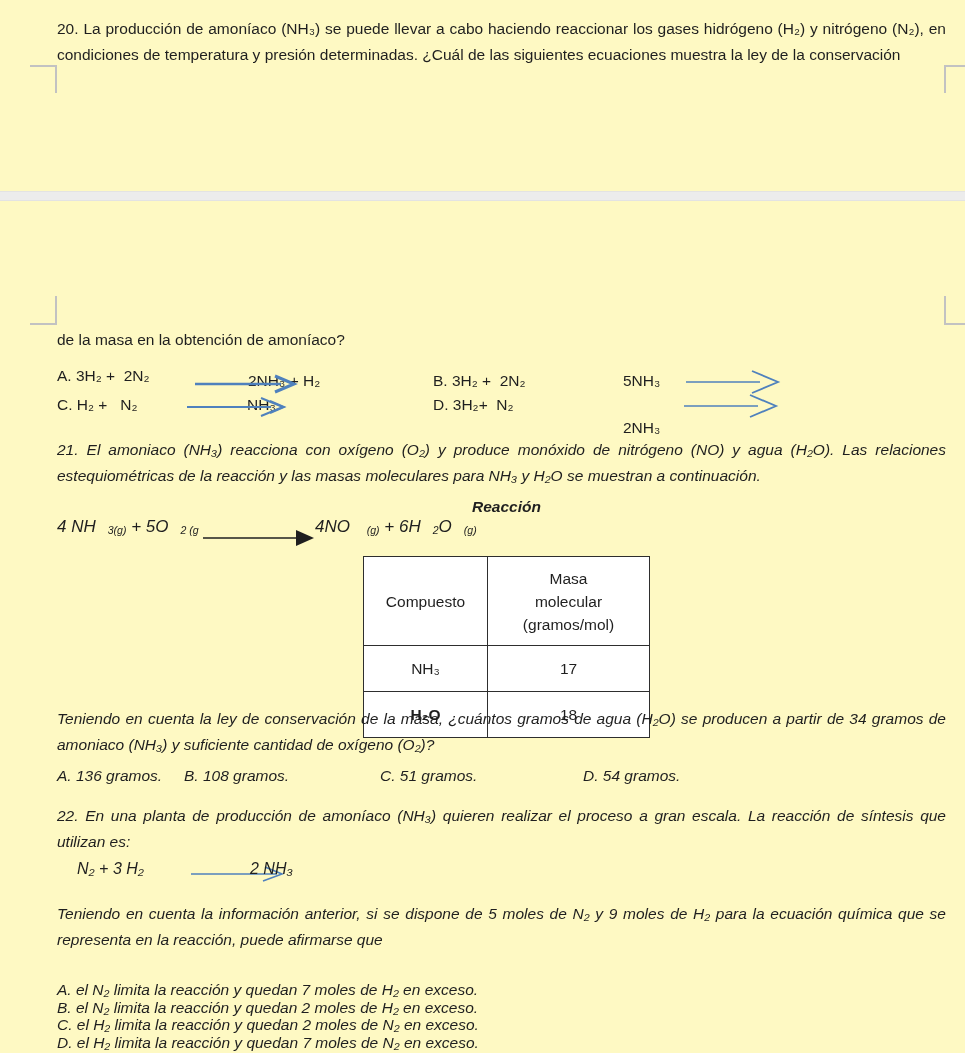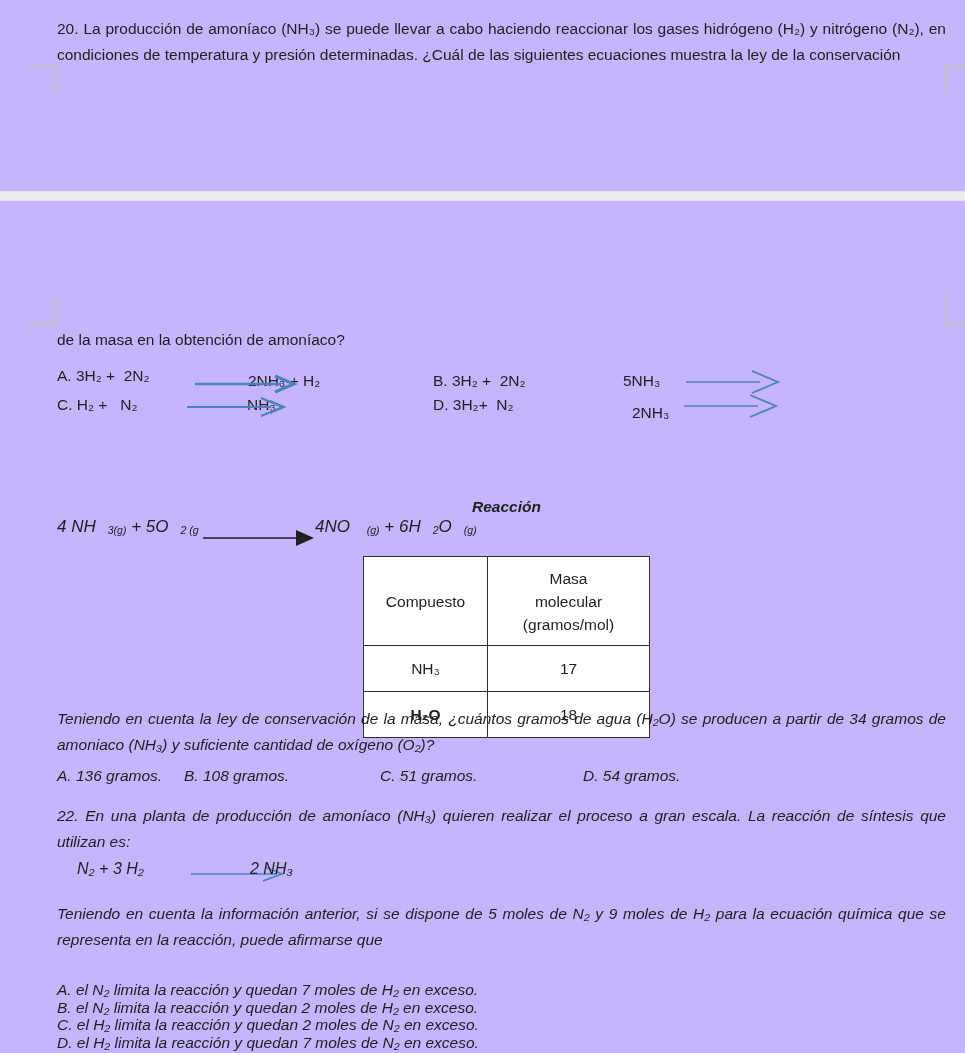--- a/index.html
+++ b/index.html
@@ -5,21 +5,21 @@
   :root{
     --arrow-blue:#4f81bd;
     --arrow-black:#1f1f1f;
     --band:#ececec;
     --mark:#c2c2c2;
     --tborder:#2e2e2e;
     --text:#1f1f1f;
   }
   html,body{margin:0;padding:0;background:#fff;}
   .canvas{
-    position:relative;width:965px;height:1053px;background:#c4b5fd;overflow:hidden;
+    position:relative;width:965px;height:1053px;background:#fef9c3;overflow:hidden;
     font-family:"Liberation Sans","DejaVu Sans",sans-serif;color:var(--text);
   }
   .abs{position:absolute;}
   .par{position:absolute;text-align:justify;font-size:15.5px;line-height:26px;}
   .it{font-style:italic;}
   .pre{white-space:pre;}
   .line15{position:absolute;font-size:15.5px;line-height:20px;}
   .mark{position:absolute;background:var(--mark);}
   .band{position:absolute;left:0;width:965px;background:var(--band);
         border-top:1px solid #e3e3e3;border-bottom:1px solid #e3e3e3;box-sizing:border-box;}
@@ -74,26 +74,27 @@
 
   <div class="line15 pre" style="left:57px;top:395px;">C. H₂ +   N₂</div>
   <div class="line15 pre" style="left:247px;top:395px;">NH₃</div>
   <svg class="arrow" style="left:185px;top:397px;" width="112" height="20">
     <line class="blue-stroke" x1="2" y1="10" x2="86" y2="10" stroke-width="2"></line>
     <polyline class="blue-stroke" points="76,1 98,10 76,19" stroke-width="2"></polyline>
     <polyline class="blue-stroke" points="85,4 99,10 85,16" stroke-width="2"></polyline>
   </svg>
 
   <div class="line15 pre" style="left:433px;top:395px;">D. 3H₂+  N₂</div>
-  <div class="line15 pre" style="left:623px;top:403px;margin-left:9px;">2NH₃</div>
+  <div class="line15 pre" style="left:623px;top:418px;">2NH₃</div>
   <svg class="arrow" style="left:684px;top:393px;" width="100" height="26">
     <line class="blue-stroke" x1="0" y1="13" x2="74" y2="13" stroke-width="1.6"></line>
     <polyline class="blue-stroke" points="66,2 92,13 66,24" stroke-width="1.8"></polyline>
   </svg>
 
+  <div class="par it" style="left:57px;top:437px;width:889px;">21. El amoniaco (NH₃) reacciona con oxígeno (O₂) y produce monóxido de nitrógeno (NO) y agua (H₂O). Las relaciones estequiométricas de la reacción y las masas moleculares para NH₃ y H₂O se muestran a continuación.</div>
 
   <div class="rx-label" style="left:472px;top:498px;">Reacción</div>
 
   <div class="eq" style="left:57px;top:517px;"><span>4 NH</span><span class="sub">3(g)</span><span> + 5O</span><span class="sub">2 (g</span></div>
   <svg class="arrow" style="left:200px;top:527px;" width="118" height="22">
     <line class="black-stroke" x1="3" y1="11" x2="98" y2="11" stroke-width="1.6"></line>
     <polygon class="black-fill" points="96,3 114,11 96,19"></polygon>
   </svg>
   <div class="eq" style="left:315px;top:517px;"><span>4NO </span><span class="sub">(g)</span><span> + 6H</span><span class="sub">2</span><span>O</span><span class="sub">(g)</span></div>
 

